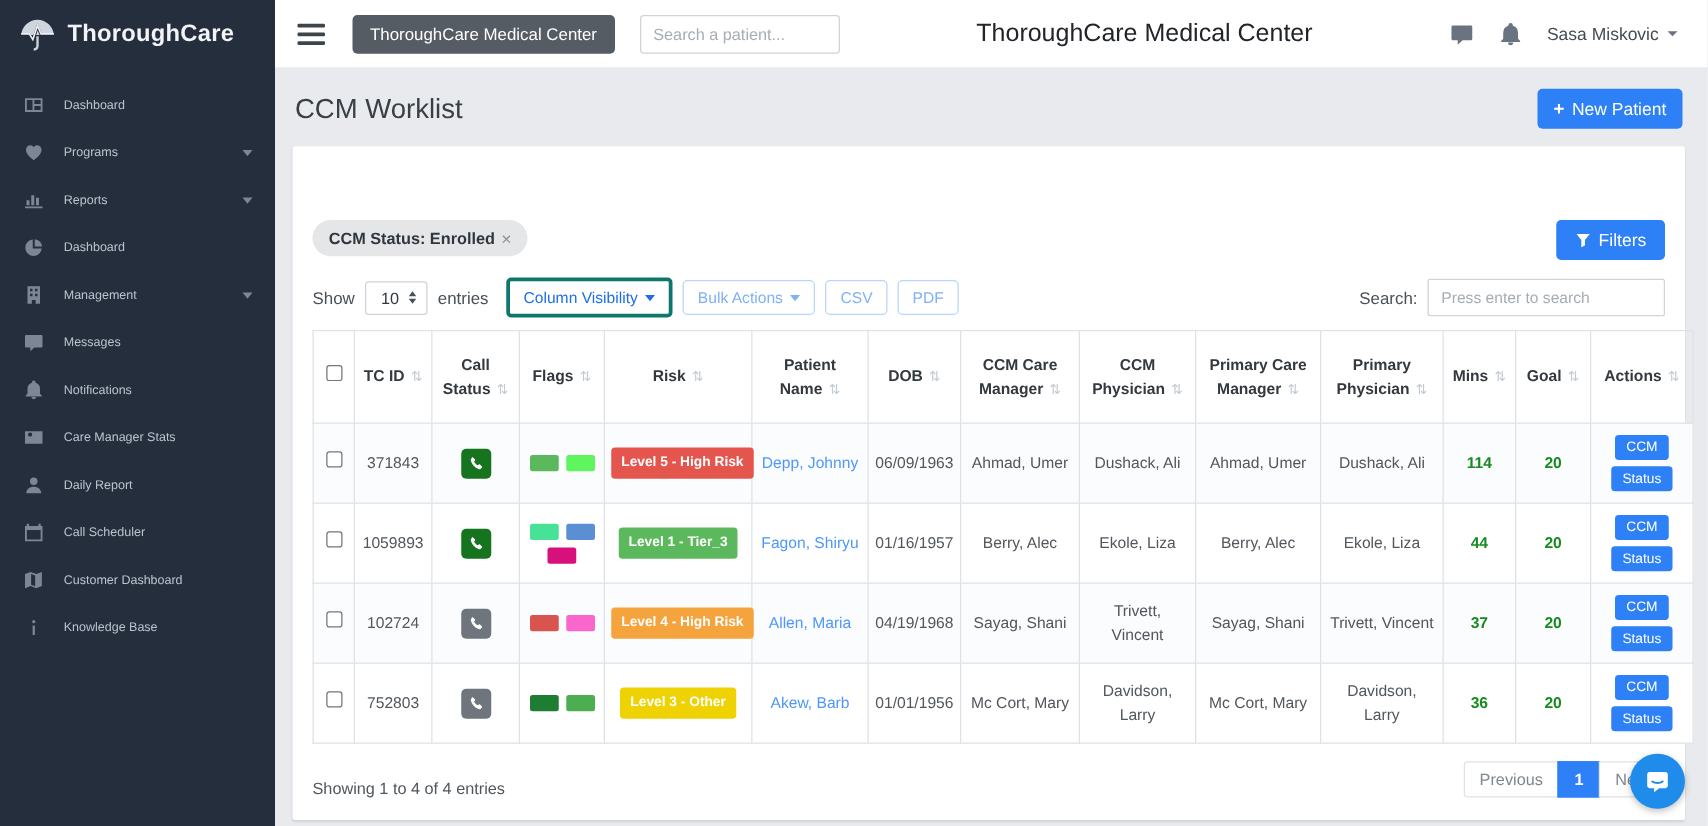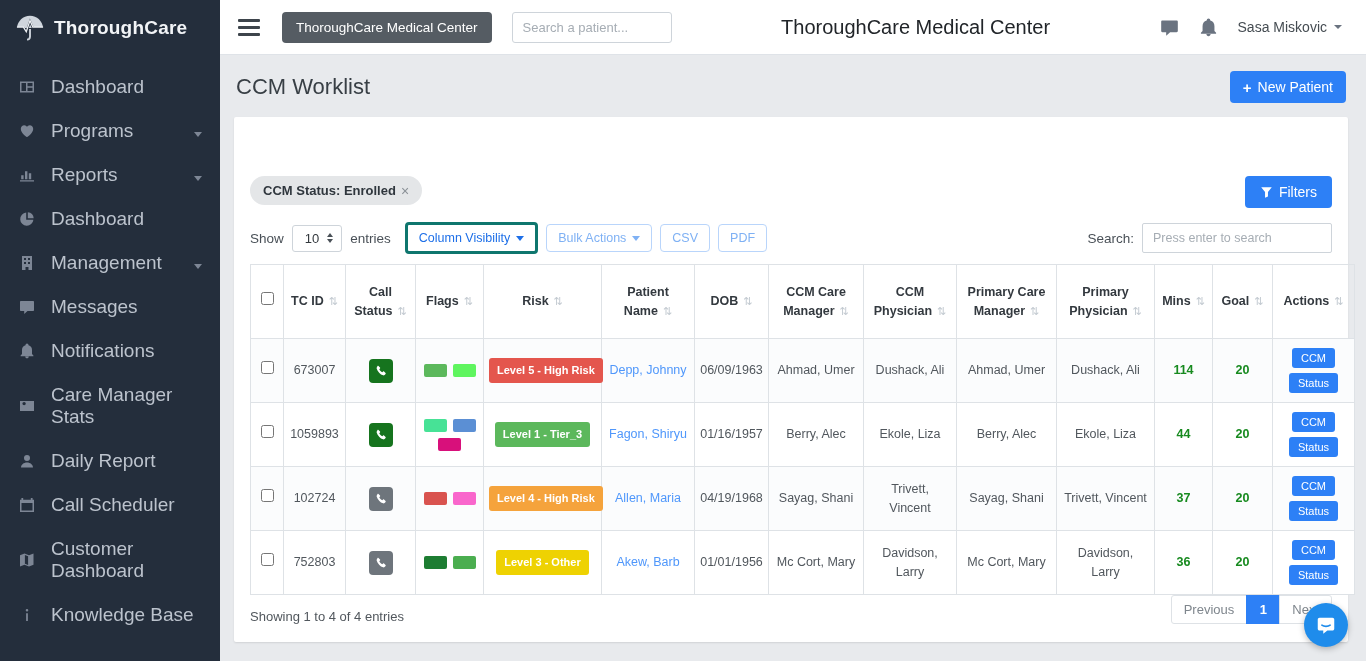--- a/index.html
+++ b/index.html
@@ -5,21 +5,21 @@
   * { margin:0; padding:0; box-sizing:border-box; }
   html,body { width:1366px; height:661px; overflow:hidden; background:#e8eaed;
               font-family:"Liberation Sans", sans-serif; }
   .app { display:flex; width:100%; height:100%; }
 
   
   .sidebar { width:220px; flex-shrink:0; background:#242e3c; display:flex; flex-direction:column; }
   .brand { height:55px; display:flex; align-items:center; gap:8px; padding:0 14px; }
   .brand-name { color:#f2f4f7; font-size:19px; font-weight:bold; letter-spacing:.2px; }
   .nav { padding-top:10px; }
-  .nav-item { display:flex; align-items:center; gap:15px; padding:11px 18px; font-size:19px;
+  .nav-item { display:flex; align-items:center; gap:15px; padding:11px 18px; font-size:10px;
               color:#bcc3cd; cursor:pointer; }
   .nav-icon { width:18px; height:16px; display:inline-flex; justify-content:center; align-items:center;
               color:#7d8695; flex-shrink:0; }
   .nav-icon svg { display:block; }
   .nav-chev { margin-left:auto; color:#7d8695; }
   .caret-down { width:0; height:0; border-left:4px solid transparent; border-right:4px solid transparent;
                 border-top:5px solid currentColor; display:inline-block; }
 
   
   .main { flex:1; display:flex; flex-direction:column; min-width:0; }
@@ -86,21 +86,21 @@
   .flag { width:23px; height:13px; border-radius:2px; display:inline-block; }
   .phone-badge { width:24px; height:24px; border-radius:4px; display:inline-flex; align-items:center;
                  justify-content:center; }
   .num-green { font-weight:bold; }
   .actions-wrap { display:flex; flex-direction:column; align-items:center; gap:5px; }
   .action-btn { background:#2d80f6; color:#fff; border:none; border-radius:3px; font-size:11px;
                 padding:4px 9px; cursor:pointer; font-family:inherit; }
   input[type=checkbox] { width:13px; height:13px; cursor:pointer; }
 
   
-  .table-footer { display:flex; justify-content:space-between; align-items:flex-end; 
+  .table-footer { display:flex; justify-content:space-between; align-items:flex-end; margin-top:14px;
                   padding-bottom:4px; }
   .showing-text { font-size:13px; color:#51575d; }
   .pagination { display:flex; }
   .page-btn { border:1px solid #dee2e6; background:#fff; color:#7f868d; font-size:13px; padding:6px 12px;
               cursor:pointer; margin-left:-1px; font-family:inherit; min-width:34px; }
   .page-btn:first-child { border-radius:3px 0 0 3px; margin-left:0; }
   .page-btn:last-child { border-radius:0 3px 3px 0; }
   .page-btn.active { background:#2d80f6; border-color:#2d80f6; color:#fff; font-weight:bold; }
 
   .chat-bubble { position:absolute; right:18px; bottom:14px; width:44px; height:44px; border-radius:50%;
@@ -341,21 +341,21 @@
                 <th><span>Primary Care Manager</span><span class="sort"></span></th>
                 <th><span>Primary Physician</span><span class="sort"></span></th>
                 <th><span>Mins</span><span class="sort"></span></th>
                 <th><span>Goal</span><span class="sort"></span></th>
                 <th><span>Actions</span><span class="sort"></span></th>
               </tr>
           </thead>
           <tbody>
               <tr>
                 <td><input type="checkbox" style=""></td>
-                <td>673007</td>
+                <td>371843</td>
                 <td><span class="phone-badge" style="background: rgb(22, 116, 30);">
                     <svg width="12" height="12" viewBox="0 0 16 16" fill="#fff">
                       <path d="M3.4 1.3c.3-.3.9-.3 1.2 0l2.1 2.1c.3.3.3.9 0 1.2l-1 1c.8 1.8 2.3 3.3 4.1 4.1l1-1c.3-.3.9-.3 1.2 0l2.1 2.1c.3.3.3.9 0 1.2l-1.3 1.3c-.5.5-1.3.7-2 .5C7 12.6 3.4 9 2.2 4.6c-.2-.7 0-1.5.5-2L3.4 1.3z"></path>
                     </svg>
                   </span></td>
                 <td>
                   <span class="flags-wrap">
                     <span class="flag" style="background: rgb(92, 184, 92);"></span>
                     <span class="flag" style="background: rgb(95, 245, 95);"></span>
                   </span>

